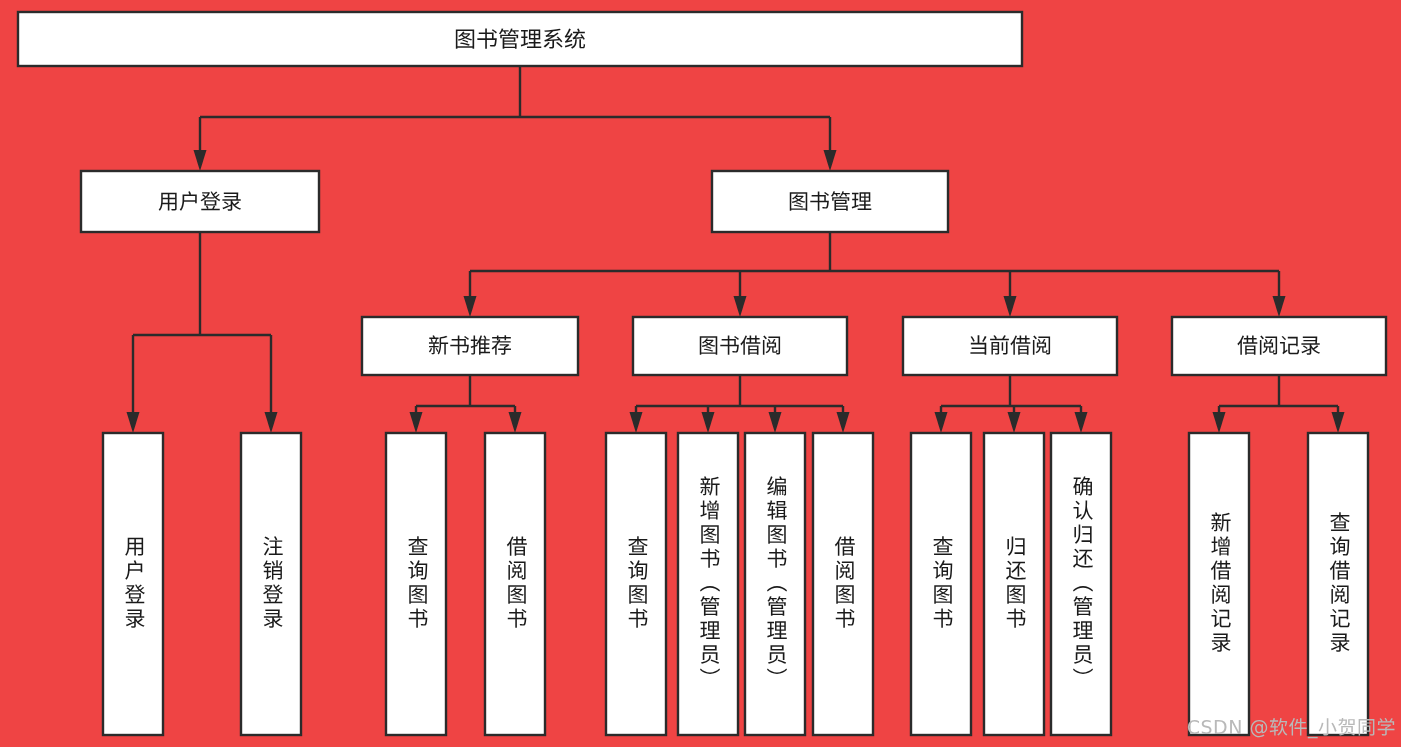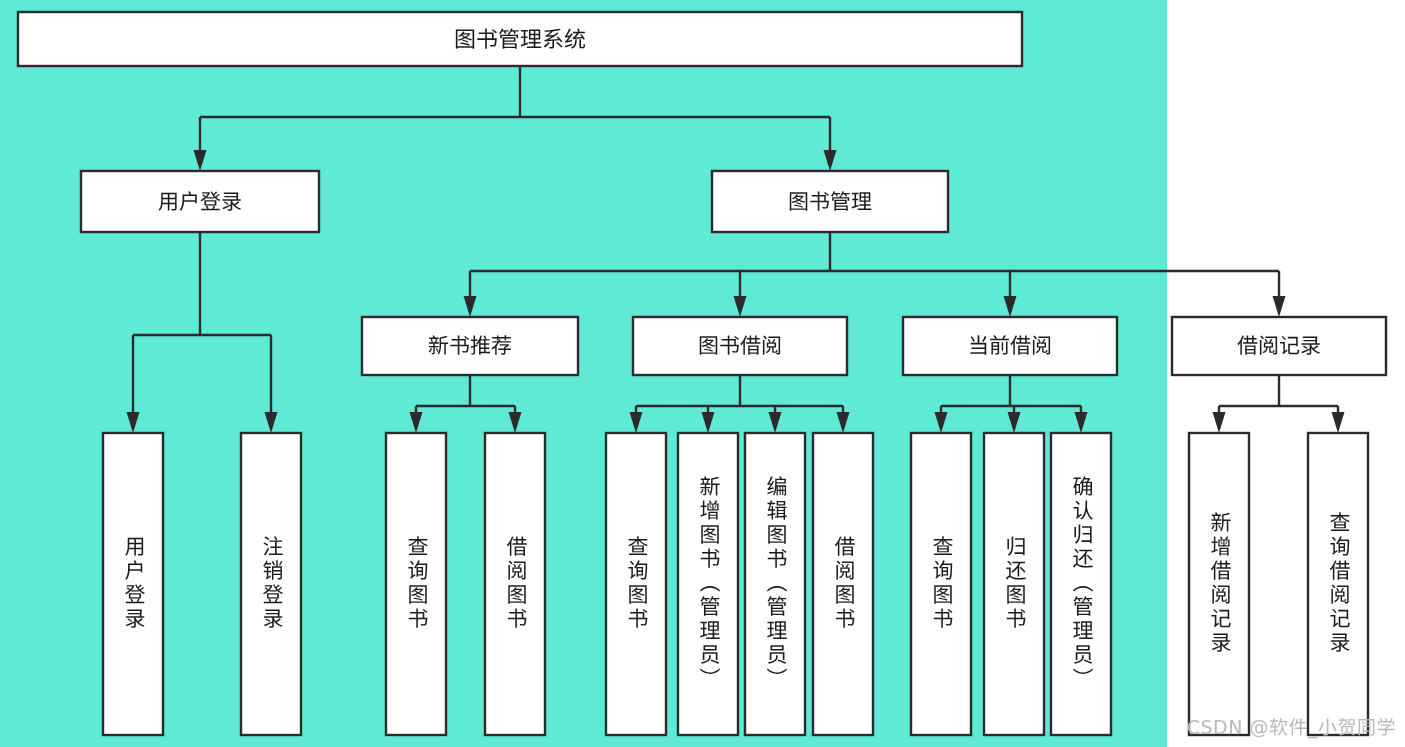--- a/index.html
+++ b/index.html
@@ -9,23 +9,23 @@
     background: #ffffff;
   }
   body {
     width: 1405px;
     height: 747px;
     font-family: "DejaVu Sans", "Liberation Sans", sans-serif;
     overflow: hidden;
   }
   #diagram-root {
     position: relative;
-    width: 1167px;
+    width: 1401px;
     height: 747px;
-    background: #5eead4;
+    background: #ef4444;
   }
   svg#diagram-svg {
     position: absolute;
     top: 0;
     left: 0;
     width: 1405px;
     height: 747px;
     display: block;
   }
   .node-box {

